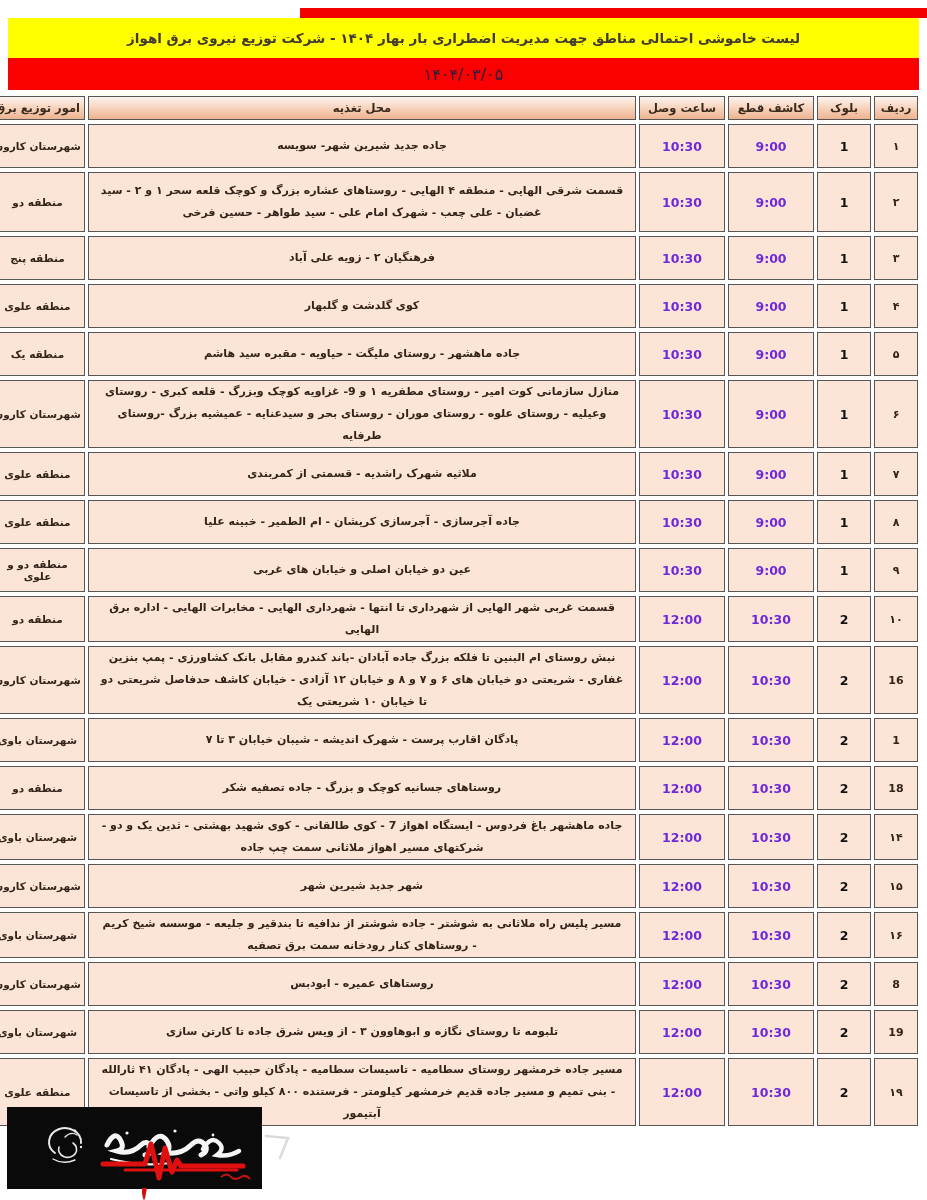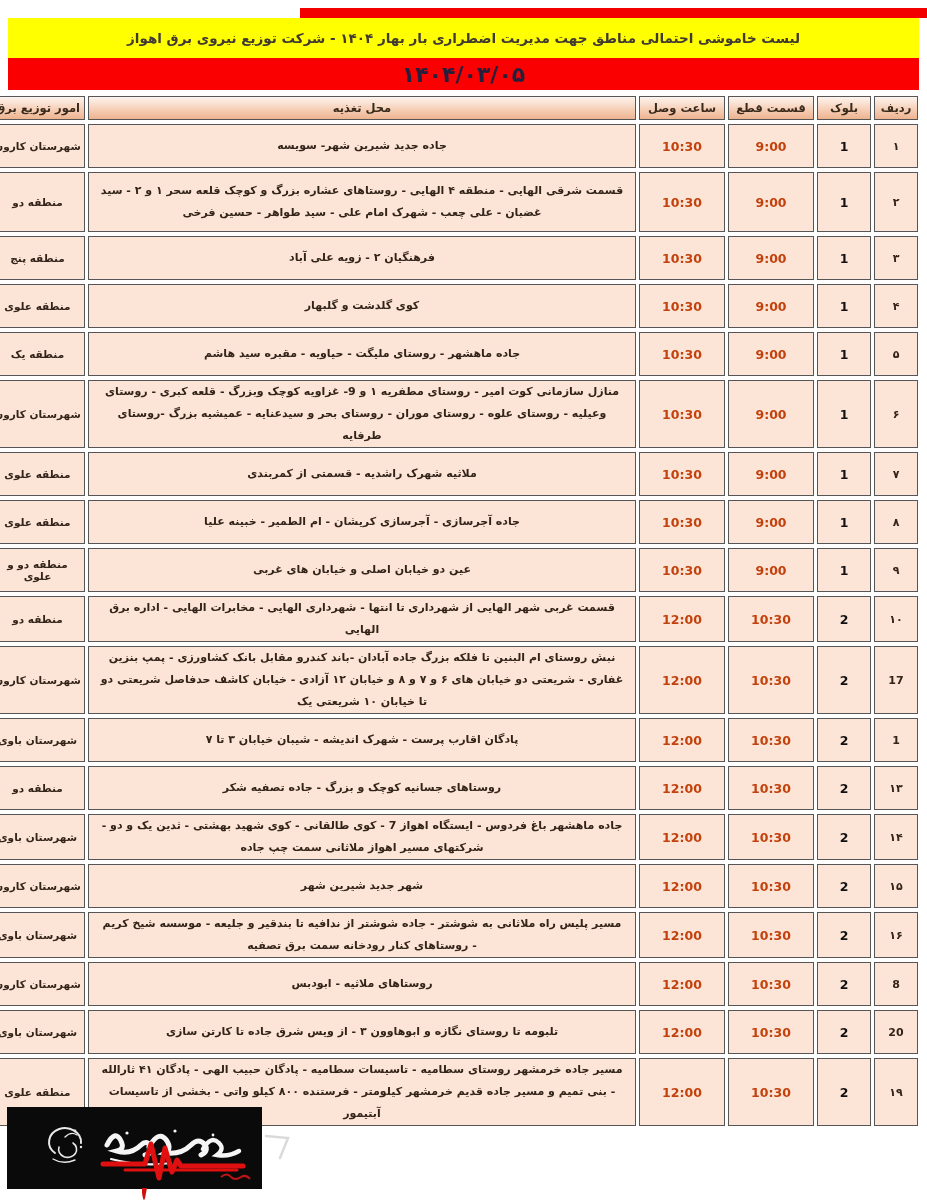--- a/index.html
+++ b/index.html
@@ -4,30 +4,30 @@
 <style>
   html,body{margin:0;padding:0;background:#ffffff;}
   body{font-family:"DejaVu Sans",sans-serif;}
   .page{position:relative;width:927px;height:1200px;background:#ffffff;overflow:hidden;direction:rtl;}
   .top-strip{position:absolute;top:8px;left:300px;right:0;height:10px;background:#f20000;}
   .title-bar{position:absolute;top:18px;right:8px;left:8px;height:40px;background:#ffff00;
     display:flex;align-items:center;justify-content:center;}
   .title-bar span{font-size:13.5px;font-weight:bold;color:#403a33;}
   .date-bar{position:absolute;top:58px;right:8px;left:8px;height:32px;background:#fa0000;
     display:flex;align-items:center;justify-content:center;}
-  .date-bar span{font-size:22px;font-weight:bold;color:#241f3d;letter-spacing:1px;}
+  .date-bar span{font-size:16px;font-weight:normal;color:#241f3d;letter-spacing:1px;}
   .table-wrap{position:absolute;top:92px;right:6px;left:6px;bottom:6px;}
   table{width:100%;border-collapse:separate;border-spacing:3px 4px;table-layout:fixed;}
   th,td{border:1px solid #565656;background:#fce4d6;color:#33241a;vertical-align:middle;
     text-align:center;padding:4px 6px;word-wrap:break-word;}
   thead th{background:linear-gradient(#fdf4ee 0%,#f6d0b8 55%,#edb390 100%);
     font-size:11.5px;font-weight:bold;color:#3a2a1c;padding:2px 2px;height:18px;}
   td.c-no{font-size:11px;font-weight:bold;}
   td.c-block{font-size:12.5px;font-weight:bold;color:#111;}
-  td.c-cut,td.c-reconnect{font-size:12.5px;font-weight:bold;color:#c2410c;font-family:"DejaVu Sans",sans-serif;}
+  td.c-cut,td.c-reconnect{font-size:12.5px;font-weight:bold;color:#6d28d9;font-family:"DejaVu Sans",sans-serif;}
   td.c-feeder{font-size:11px;font-weight:bold;line-height:2.0;padding:0 10px;}
   td.c-district{font-size:10.5px;font-weight:bold;padding:4px 2px;}
   tbody tr{height:44px;}
   tbody tr.tall{height:60px;}
   .watermark{position:absolute;left:7px;top:1107px;width:255px;height:82px;z-index:5;}
   .watermark svg{display:block;}
   .drip{position:absolute;left:138px;top:1188px;width:12px;height:12px;z-index:6;}
   .stray-mark{position:absolute;left:262px;top:1130px;width:34px;height:34px;z-index:4;opacity:.55;}
 </style>
 </head>
@@ -52,21 +52,21 @@
           <col style="width:54px">
           <col style="width:86px">
         <col style="width:86px">
           <col style="width:548px">
           <col style="width:95px">
       </colgroup>
       <thead>
         <tr>
           <th>ردیف</th>
           <th>بلوک</th>
-          <th>قسمت قطع</th>
+          <th>کاشف قطع</th>
           <th>ساعت وصل</th>
           <th>محل تغذیه</th>
           <th>امور توزیع برق</th>
         </tr>
       </thead>
       <tbody id="rows">
           <tr>
             <td class="c-no">۱</td>
             <td class="c-block">1</td>
             <td class="c-cut">9:00</td>
@@ -140,37 +140,37 @@
           </tr>
           <tr>
             <td class="c-no">۱۰</td>
             <td class="c-block">2</td>
             <td class="c-cut">10:30</td>
             <td class="c-reconnect">12:00</td>
             <td class="c-feeder">قسمت غربی شهر الهایی از شهرداری تا انتها - شهرداری الهایی - مخابرات الهایی - اداره برق الهایی</td>
             <td class="c-district">منطقه دو</td>
           </tr>
           <tr class="tall">
-            <td class="c-no">17</td>
+            <td class="c-no">16</td>
             <td class="c-block">2</td>
             <td class="c-cut">10:30</td>
             <td class="c-reconnect">12:00</td>
             <td class="c-feeder">نبش روستای ام البنین تا فلکه بزرگ جاده آبادان -باند کندرو مقابل بانک کشاورزی - پمپ بنزین غفاری - شریعتی دو خیابان های ۶ و ۷ و ۸ و خیابان ۱۲ آزادی - خیابان کاشف حدفاصل شریعتی دو تا خیابان ۱۰ شریعتی یک</td>
             <td class="c-district">شهرستان کارون</td>
           </tr>
           <tr>
             <td class="c-no">1</td>
             <td class="c-block">2</td>
             <td class="c-cut">10:30</td>
             <td class="c-reconnect">12:00</td>
             <td class="c-feeder">پادگان اقارب پرست - شهرک اندیشه - شیبان خیابان ۳ تا ۷</td>
             <td class="c-district">شهرستان باوی</td>
           </tr>
           <tr>
-            <td class="c-no">۱۳</td>
+            <td class="c-no">18</td>
             <td class="c-block">2</td>
             <td class="c-cut">10:30</td>
             <td class="c-reconnect">12:00</td>
             <td class="c-feeder">روستاهای جسانیه کوچک و بزرگ - جاده تصفیه شکر</td>
             <td class="c-district">منطقه دو</td>
           </tr>
           <tr>
             <td class="c-no">۱۴</td>
             <td class="c-block">2</td>
             <td class="c-cut">10:30</td>
@@ -192,25 +192,25 @@
             <td class="c-cut">10:30</td>
             <td class="c-reconnect">12:00</td>
             <td class="c-feeder">مسیر پلیس راه ملاثانی به شوشتر - جاده شوشتر از ندافیه تا بندقیر و جلیعه - موسسه شیخ کریم - روستاهای کنار رودخانه سمت برق تصفیه</td>
             <td class="c-district">شهرستان باوی</td>
           </tr>
           <tr>
             <td class="c-no">8</td>
             <td class="c-block">2</td>
             <td class="c-cut">10:30</td>
             <td class="c-reconnect">12:00</td>
-            <td class="c-feeder">روستاهای ملاثیه - ابودبس</td>
-            <td class="c-district">شهرستان کارون</td>
-          </tr>
-          <tr>
-            <td class="c-no">20</td>
+            <td class="c-feeder">روستاهای عمیره - ابودبس</td>
+            <td class="c-district">شهرستان کارون</td>
+          </tr>
+          <tr>
+            <td class="c-no">19</td>
             <td class="c-block">2</td>
             <td class="c-cut">10:30</td>
             <td class="c-reconnect">12:00</td>
             <td class="c-feeder">تلبومه تا روستای نگازه و ابوهاوون ۳ - از ویس شرق جاده تا کارتن سازی</td>
             <td class="c-district">شهرستان باوی</td>
           </tr>
           <tr class="tall">
             <td class="c-no">۱۹</td>
             <td class="c-block">2</td>
             <td class="c-cut">10:30</td>

